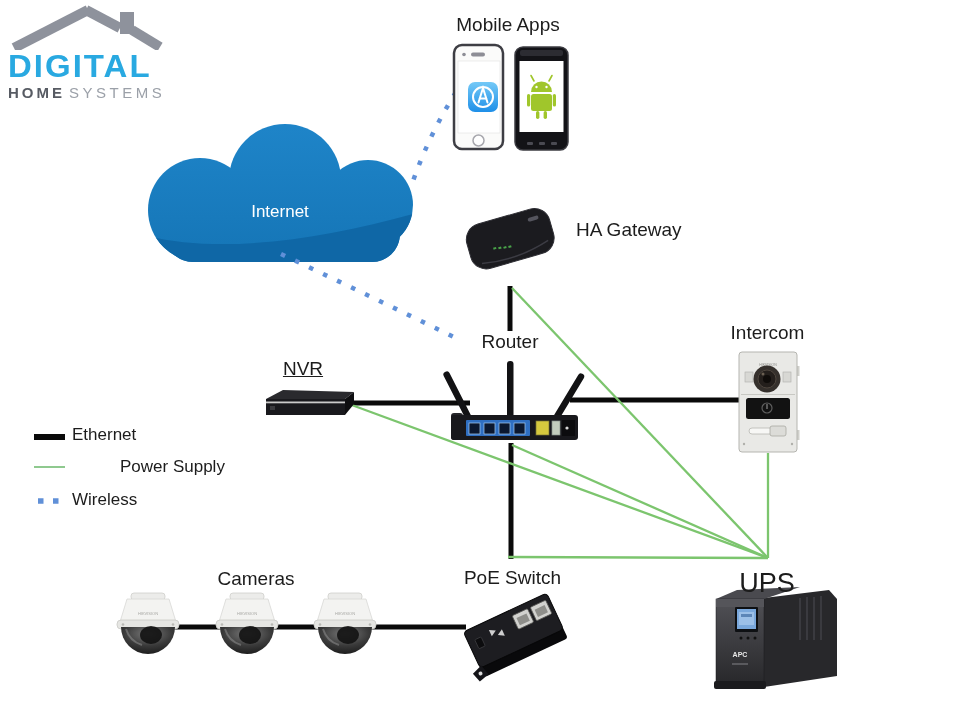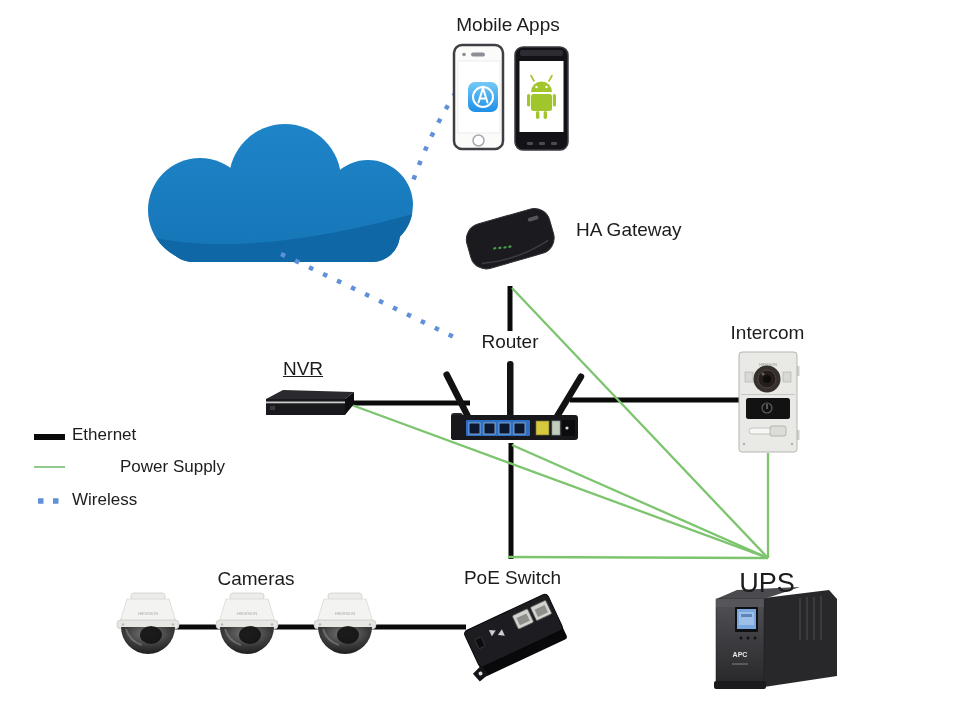--- a/index.html
+++ b/index.html
@@ -228,22 +228,35 @@
       <rect x="741" y="614" width="11" height="3" fill="#5c86b8"></rect>
       <circle cx="741" cy="638" r="1.5" fill="#111"></circle>
         <circle cx="748" cy="638" r="1.5" fill="#111"></circle>
       <circle cx="755" cy="638" r="1.5" fill="#111"></circle>
       <text x="740" y="657" font-size="7" font-weight="bold" fill="#e8e8e8" text-anchor="middle">APC</text>
       <rect x="732" y="663" width="16" height="2" fill="#5a5a5e"></rect>
       <rect x="714" y="681" width="52" height="8" rx="2" fill="#1b1b1e"></rect>
     </g>
   </svg>
 
+  <div class="logo">
+    <svg width="160" height="46" viewBox="0 0 160 46">
+      <line x1="6" y1="44" x2="80" y2="6" stroke="#8e929c" stroke-width="10"></line>
+      <line x1="78" y1="6" x2="112" y2="24" stroke="#8e929c" stroke-width="10"></line>
+      <rect x="112" y="8" width="14" height="22" fill="#8e929c"></rect>
+      <line x1="124" y1="26" x2="152" y2="43" stroke="#8e929c" stroke-width="10"></line>
+    </svg>
+    <div class="brand">DIGITAL</div>
+    <div class="sub">
+      <span class="b">HOME</span><span class="l">SYSTEMS</span>
+    </div>
+  </div>
 
   <div class="lbl center" style="left:418px;top:15px;width:180px;text-align:center;">Mobile Apps</div>
+  <div class="lbl center" style="left:200px;top:203px;width:160px;color:#ffffff;font-size:17px;">Internet</div>
   <div class="lbl" style="left:576px;top:220px;">HA Gateway</div>
   <div class="lbl center" style="left:455px;top:332px;width:110px;">Router</div>
   <div class="lbl center" style="left:263px;top:359px;width:80px;text-decoration:underline;">NVR</div>
   <div class="lbl center" style="left:720px;top:323px;width:95px;">Intercom</div>
   <div class="lbl center" style="left:206px;top:569px;width:100px;text-align:center;">Cameras</div>
   <div class="lbl center" style="left:455px;top:568px;width:115px;">PoE Switch</div>
   <div class="lbl center" style="left:727px;top:569px;width:80px;font-size:27px;">UPS</div>
 
   <div class="lbl" style="left:72px;top:426px;font-size:17px;">Ethernet</div>
   <div class="lbl" style="left:72px;top:458px;font-size:17px;margin-left:48px;">Power Supply</div>

